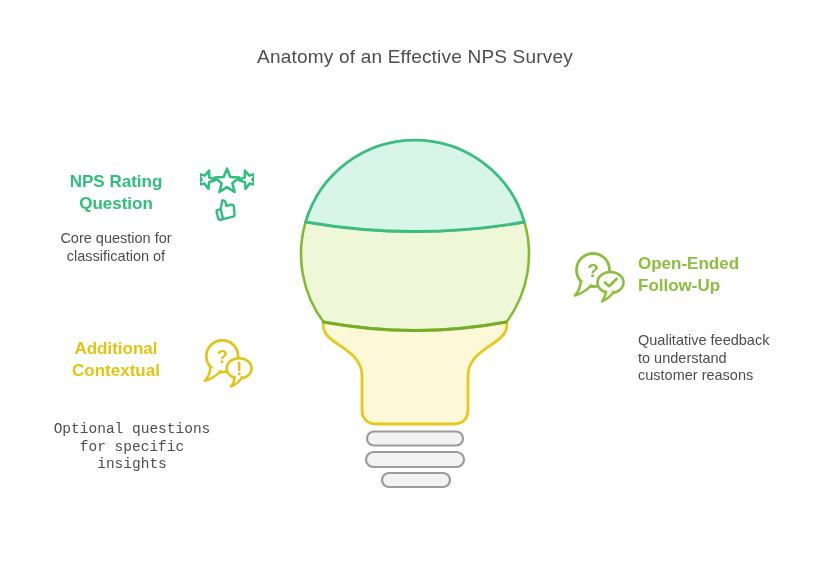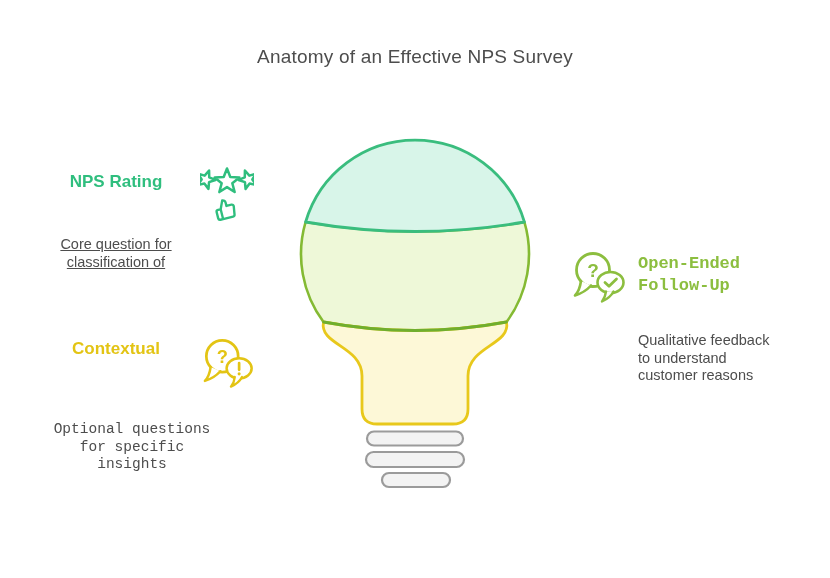--- a/index.html
+++ b/index.html
@@ -11,21 +11,21 @@
     position:absolute; left:0; right:0; top:46px; text-align:center;
     font-size:19px; font-weight:500; color:#4d4d4d; letter-spacing:.2px;
   }
   .heading { position:absolute; font-weight:700; font-size:17px; line-height:22px; }
   .body-text { position:absolute; font-size:14.5px; line-height:17.5px; color:#4d4d4d; }
   .right-align { text-align:center; }
   .center-align { text-align:center; }
   .icon { position:absolute; line-height:0; }
   
   .heading-npsrating   { left:40px;  top:171px; width:152px; }
-  .body-npsrating      { left:40px;  top:236px; width:152px;text-decoration:underline; }
+  .body-npsrating      { left:40px;  top:230px; width:152px; }
   .icon-npsrating      { left:200px; top:166px; }
   .heading-contextual  { left:40px;  top:338px; width:152px; }
   .body-contextual     { left:52px;  top:421px; width:160px;font-family:Liberation Mono, monospace; }
   .icon-contextual     { left:202px; top:336px; }
   .heading-openended   { left:638px; top:253px; width:160px; }
   .body-openended      { left:638px; top:332px; width:170px; }
   .icon-openended      { left:572px; top:250px; }
   .bulb { position:absolute; left:280px; top:118px; }
 </style>
 </head>
@@ -45,35 +45,37 @@
 
     <path d="M43.5 204 Q135 221 226.5 204" fill="none" stroke-width="2.8" stroke-linecap="round" stroke="#6fae2f"></path>
 
     <rect x="87" y="313.5" width="96" height="14" rx="7" stroke-width="2.2" fill="#f3f3f3" stroke="#9b9b9b"></rect>
     <rect x="86" y="334" width="98" height="15" rx="7.5" stroke-width="2.2" fill="#f3f3f3" stroke="#9b9b9b"></rect>
     <rect x="102" y="355" width="68" height="14" rx="7" stroke-width="2.2" fill="#f3f3f3" stroke="#9b9b9b"></rect>
   </svg>
 
   <div class="heading right-align heading-npsrating" data-bind-style="color:sections.0.accent" style="color: rgb(47, 190, 126);">
     <div data-bind="sections.0.heading_lines.0">NPS Rating</div>
+    <div data-bind="sections.0.heading_lines.1">Question</div>
   </div>
   <span class="icon icon-npsrating" data-bind-style="color:sections.0.accent" style="color: rgb(47, 190, 126);">
     <svg width="54" height="60" viewBox="0 0 56 62" fill="none" stroke="currentColor" stroke-width="2.6" stroke-linejoin="round" stroke-linecap="round">
       <path d="M28 2.5 L31.41 11.31 L40.84 11.83 L33.52 17.79 L35.94 26.92 L28 21.8 L20.06 26.92 L22.48 17.79 L15.16 11.83 L24.59 11.31 Z"></path>
       <path transform="rotate(20 6 14)" d="M6 4 L8.53 10.52 L15.51 10.91 L10.09 15.33 L11.88 22.09 L6 18.3 L0.12 22.09 L1.91 15.33 L-3.51 10.91 L3.47 10.52 Z"></path>
       <path transform="rotate(-20 50 14)" d="M50 4 L52.53 10.52 L59.51 10.91 L54.09 15.33 L55.88 22.09 L50 18.3 L44.12 22.09 L45.91 15.33 L40.49 10.91 L47.47 10.52 Z"></path>
       <path transform="translate(15 33) rotate(-14 12 12) scale(0.95)" d="M14 9 V5 a3 3 0 0 0 -3 -3 l-4 9 v11 h11.28 a2 2 0 0 0 2 -1.7 l1.38 -9 a2 2 0 0 0 -2 -2.3 Z M7 22 H4 a2 2 0 0 1 -2 -2 v-7 a2 2 0 0 1 2 -2 h3"></path>
     </svg>
   </span>
   <div class="body-text right-align body-npsrating">
     <div data-bind="sections.0.body_lines.0">Core question for</div>
     <div data-bind="sections.0.body_lines.1">classification of</div>
   </div>
 
   <div class="heading right-align heading-contextual" data-bind-style="color:sections.1.accent" style="color: rgb(227, 196, 20);">
+    <div data-bind="sections.1.heading_lines.0">Additional</div>
     <div data-bind="sections.1.heading_lines.1">Contextual</div>
   </div>
   <span class="icon icon-contextual" data-bind-style="color:sections.1.accent" style="color: rgb(227, 196, 20);">
     <svg width="54" height="56" viewBox="0 0 56 56">
       <circle cx="21" cy="20" r="16.5" fill="#ffffff" stroke="currentColor" stroke-width="2.8"></circle>
       <path d="M9 31 C8 38 6 42.5 3 45.5 C9.5 43.5 15 40 19 35.5" fill="#ffffff" stroke="currentColor" stroke-width="2.6" stroke-linejoin="round" stroke-linecap="round"></path>
       <text data-bind="icon_glyphs.question_mark" x="21" y="27" text-anchor="middle" font-size="19" font-weight="bold" font-family="Liberation Sans, sans-serif" fill="currentColor">?</text>
       <ellipse cx="38.5" cy="32.5" rx="13" ry="10.5" fill="#ffffff" stroke="currentColor" stroke-width="2.6"></ellipse>
       <path d="M34 41.5 C33.5 46 32 49 30 51.5 C35.5 49 39.5 45.5 41.5 41.5" fill="#ffffff" stroke="currentColor" stroke-width="2.4" stroke-linejoin="round" stroke-linecap="round"></path>
       <path d="M38.5 27 V34" stroke="currentColor" stroke-width="2.8" stroke-linecap="round"></path>
@@ -88,21 +90,21 @@
   <span class="icon icon-openended" data-bind-style="color:sections.2.accent" style="color: rgb(140, 190, 63);">
     <svg width="56" height="56" viewBox="0 0 56 56">
       <circle cx="21" cy="20" r="16.5" fill="#ffffff" stroke="currentColor" stroke-width="2.8"></circle>
       <path d="M9 31 C8 38 6 42.5 3 45.5 C9.5 43.5 15 40 19 35.5" fill="#ffffff" stroke="currentColor" stroke-width="2.6" stroke-linejoin="round" stroke-linecap="round"></path>
       <text data-bind="icon_glyphs.question_mark" x="21" y="27" text-anchor="middle" font-size="19" font-weight="bold" font-family="Liberation Sans, sans-serif" fill="currentColor">?</text>
       <ellipse cx="38.5" cy="32.5" rx="13" ry="10.5" fill="#ffffff" stroke="currentColor" stroke-width="2.6"></ellipse>
       <path d="M34 41.5 C33.5 46 32 49 30 51.5 C35.5 49 39.5 45.5 41.5 41.5" fill="#ffffff" stroke="currentColor" stroke-width="2.4" stroke-linejoin="round" stroke-linecap="round"></path>
       <path d="M33 32.5 L37 36.3 L44.5 29" fill="none" stroke="currentColor" stroke-width="2.8" stroke-linecap="round" stroke-linejoin="round"></path>
     </svg>
   </span>
-  <div class="heading heading-openended" data-bind-style="color:sections.2.accent" style="color: rgb(140, 190, 63); font-family: Liberation Mono, monospace;">
+  <div class="heading heading-openended" data-bind-style="color:sections.2.accent" style="color: rgb(140, 190, 63);">
     <div data-bind="sections.2.heading_lines.0">Open-Ended</div>
     <div data-bind="sections.2.heading_lines.1">Follow-Up</div>
   </div>
   <div class="body-text body-openended">
     <div data-bind="sections.2.body_lines.0">Qualitative feedback</div>
     <div data-bind="sections.2.body_lines.1">to understand</div>
     <div data-bind="sections.2.body_lines.2">customer reasons</div>
   </div>
 
 </div>

